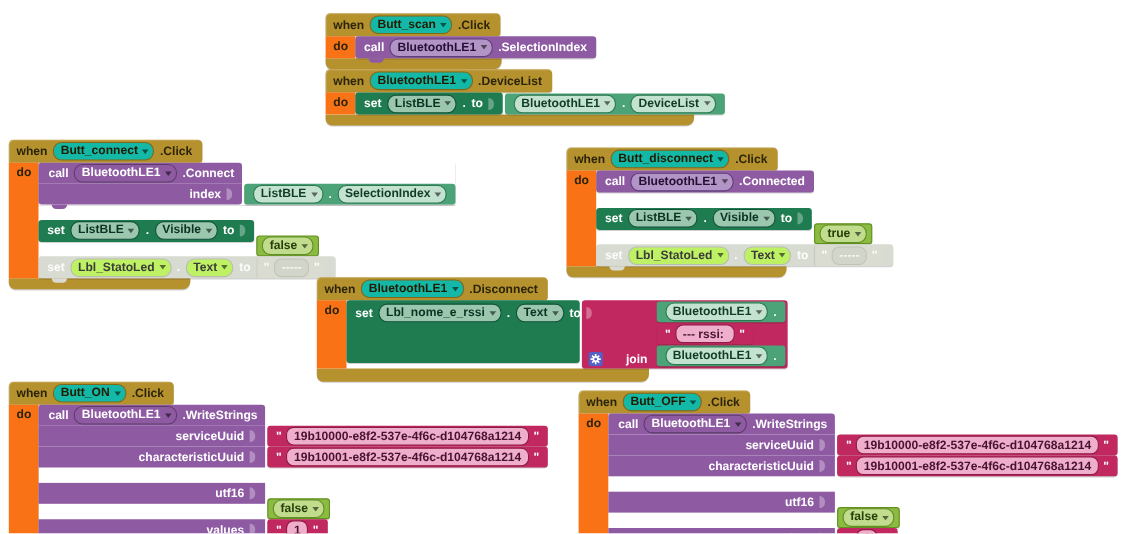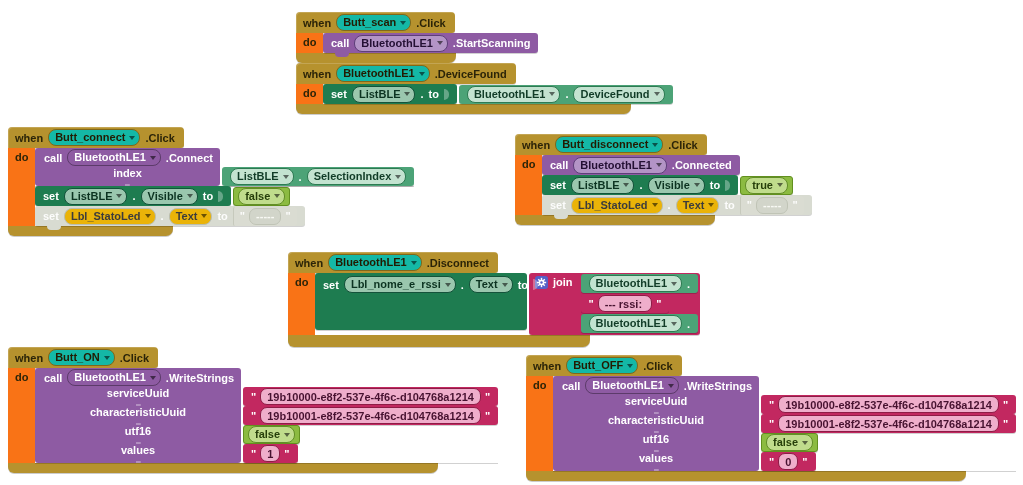--- a/index.html
+++ b/index.html
@@ -24,43 +24,43 @@
   .hdr .f{background:#14b8a6;color:#231b02;border-color:#81671a;}
   
   .st{display:flex;align-items:center;gap:5px;height:20px;padding:0 8px;color:#fff;
       border-radius:3px;position:relative;box-shadow:0 1px 0 rgba(0,0,0,.18);}
   .purple{background:#8e5ba3;}
   .purple .f{background:#b394c6;color:#241034;border-color:#5e3f79;}
   .green{background:#1e7c50;}
   .green .f{background:#9ac7ae;color:#0c3321;border-color:#14523a;}
   .mint{background:#4ca377;height:19px;}
   .mint .f{background:#c3e3d0;color:#113c27;border-color:#2d7a52;}
-  .logic{background:#8cbb41;color:#2b3f10;height:19px;padding:0 4px;border:1px solid #62901f;box-sizing:border-box;}
+  .logic{background:#8cbb41;color:#2b3f10;height:19px;padding:0 4px;border:1px solid #62901f;box-sizing:border-box;margin-top:28px;}
   .logic .f{background:#c0dc8c;color:#263f0a;border-color:#628d27;}
   .crimson{background:#c22860;height:19px;gap:4px;}
   .spill{display:inline-flex;align-items:center;background:#efaecb;color:#471230;height:15px;
          border-radius:7px;padding:0 6px;white-space:pre;border:1px solid #8e1c46;}
   .gray{background:#d8dbd1;color:rgba(255,255,255,.92);}
-  .gray .f{background:#eab308;color:#3c3c3c;border-color:#b9bdb0;}
+  .gray .f{background:#bef264;color:#3c3c3c;border-color:#b9bdb0;}
   .gray .strblk{display:inline-flex;align-items:center;gap:4px;background:#dadcd2;height:19px;
          padding:0 6px;border-left:1px solid #c6c9bc;border-radius:2px;}
   .gray .spill{background:#d2d5ca;color:#f8f9f4;border:1px solid #c0c4b6;}
   
   .callgrid{display:flex;flex-direction:column;position:relative;box-shadow:0 1px 0 rgba(0,0,0,.18);}
   .crow{display:flex;align-items:center;}
   .pcell{background:#8e5ba3;display:flex;align-items:center;gap:5px;color:#fff;height:19px;
          padding:0 9px;box-sizing:border-box;}
-  .pcell.end{justify-content:flex-end;flex-direction:column;}
+  .pcell.end{justify-content:flex-end;}
   .crow:first-child .pcell{border-radius:3px 3px 0 0;}
   .crow:last-child .pcell{border-radius:0 0 3px 3px;}
   .vattach{margin-left:2px;display:flex;align-items:center;}
   
   .join{display:flex;background:#c22860;border-radius:3px;padding:1px 2px 2px 1px;gap:2px;
         box-shadow:0 1px 0 rgba(0,0,0,.18);}
-  .jhead{display:flex;align-items:flex-start;gap:5px;color:#fff;padding:2px 6px 0 5px;}
+  .jhead{display:flex;align-items:flex-end;gap:21px;color:#fff;padding:2px 6px 0 5px;}
   .jcol{display:flex;flex-direction:column;gap:1px;align-items:flex-start;}
   .nub{width:5px;height:11px;background:rgba(255,255,255,.32);border-radius:0 6px 6px 0;display:inline-block;}
   .dot{color:#fff;}
   .vrow{display:flex;align-items:center;gap:2px;}
   .stack>*:last-child::after{content:"";position:absolute;left:12px;bottom:-4px;width:14px;height:4px;
         background:inherit;border-radius:0 0 7px 7px;}
   .callgrid::after{content:"";position:absolute;left:12px;bottom:-4px;width:14px;height:4px;
         background:#8e5ba3;border-radius:0 0 7px 7px;}
   .tallset{height:57px;align-items:flex-start;padding-top:2px;box-sizing:border-box;}
   .tallset .inrow{display:flex;align-items:center;gap:5px;margin-top:1px;}
@@ -81,35 +81,35 @@
     </div>
     <div class="body">
       <div class="doCol"><span>do</span></div>
       <div class="stack">
         <div class="st purple">
           <span>call</span>
           <span class="f">
               <span>BluetoothLE1</span>
               <i class="tri"></i>
             </span>
-          <span>.StartScanning</span>
+          <span>.SelectionIndex</span>
         </div>
       </div>
     </div>
     <div class="foot" style="width:160px"></div>
   </div>
 
   <div class="blk" style="left:296px;top:63px">
     <div class="hdr">
       <span>when</span>
       <span class="f">
           <span>BluetoothLE1</span>
           <i class="tri"></i>
         </span>
-      <span>.DeviceFound</span>
+      <span>.DeviceList</span>
     </div>
     <div class="body">
       <div class="doCol"><span>do</span></div>
       <div class="stack">
         <div class="vrow">
           <div class="st green">
             <span>set</span>
             <span class="f">
                 <span>ListBLE</span>
                 <i class="tri"></i>
@@ -118,21 +118,21 @@
             <span>to</span>
             <span class="nub"></span>
           </div>
           <div class="st mint">
             <span class="f">
                 <span>BluetoothLE1</span>
                 <i class="tri"></i>
               </span>
             <span class="dot">.</span>
             <span class="f">
-                <span>DeviceFound</span>
+                <span>DeviceList</span>
                 <i class="tri"></i>
               </span>
           </div>
         </div>
       </div>
     </div>
     <div class="foot" style="width:335px"></div>
   </div>
 
   <div class="blk" style="left:8px;top:127px">

